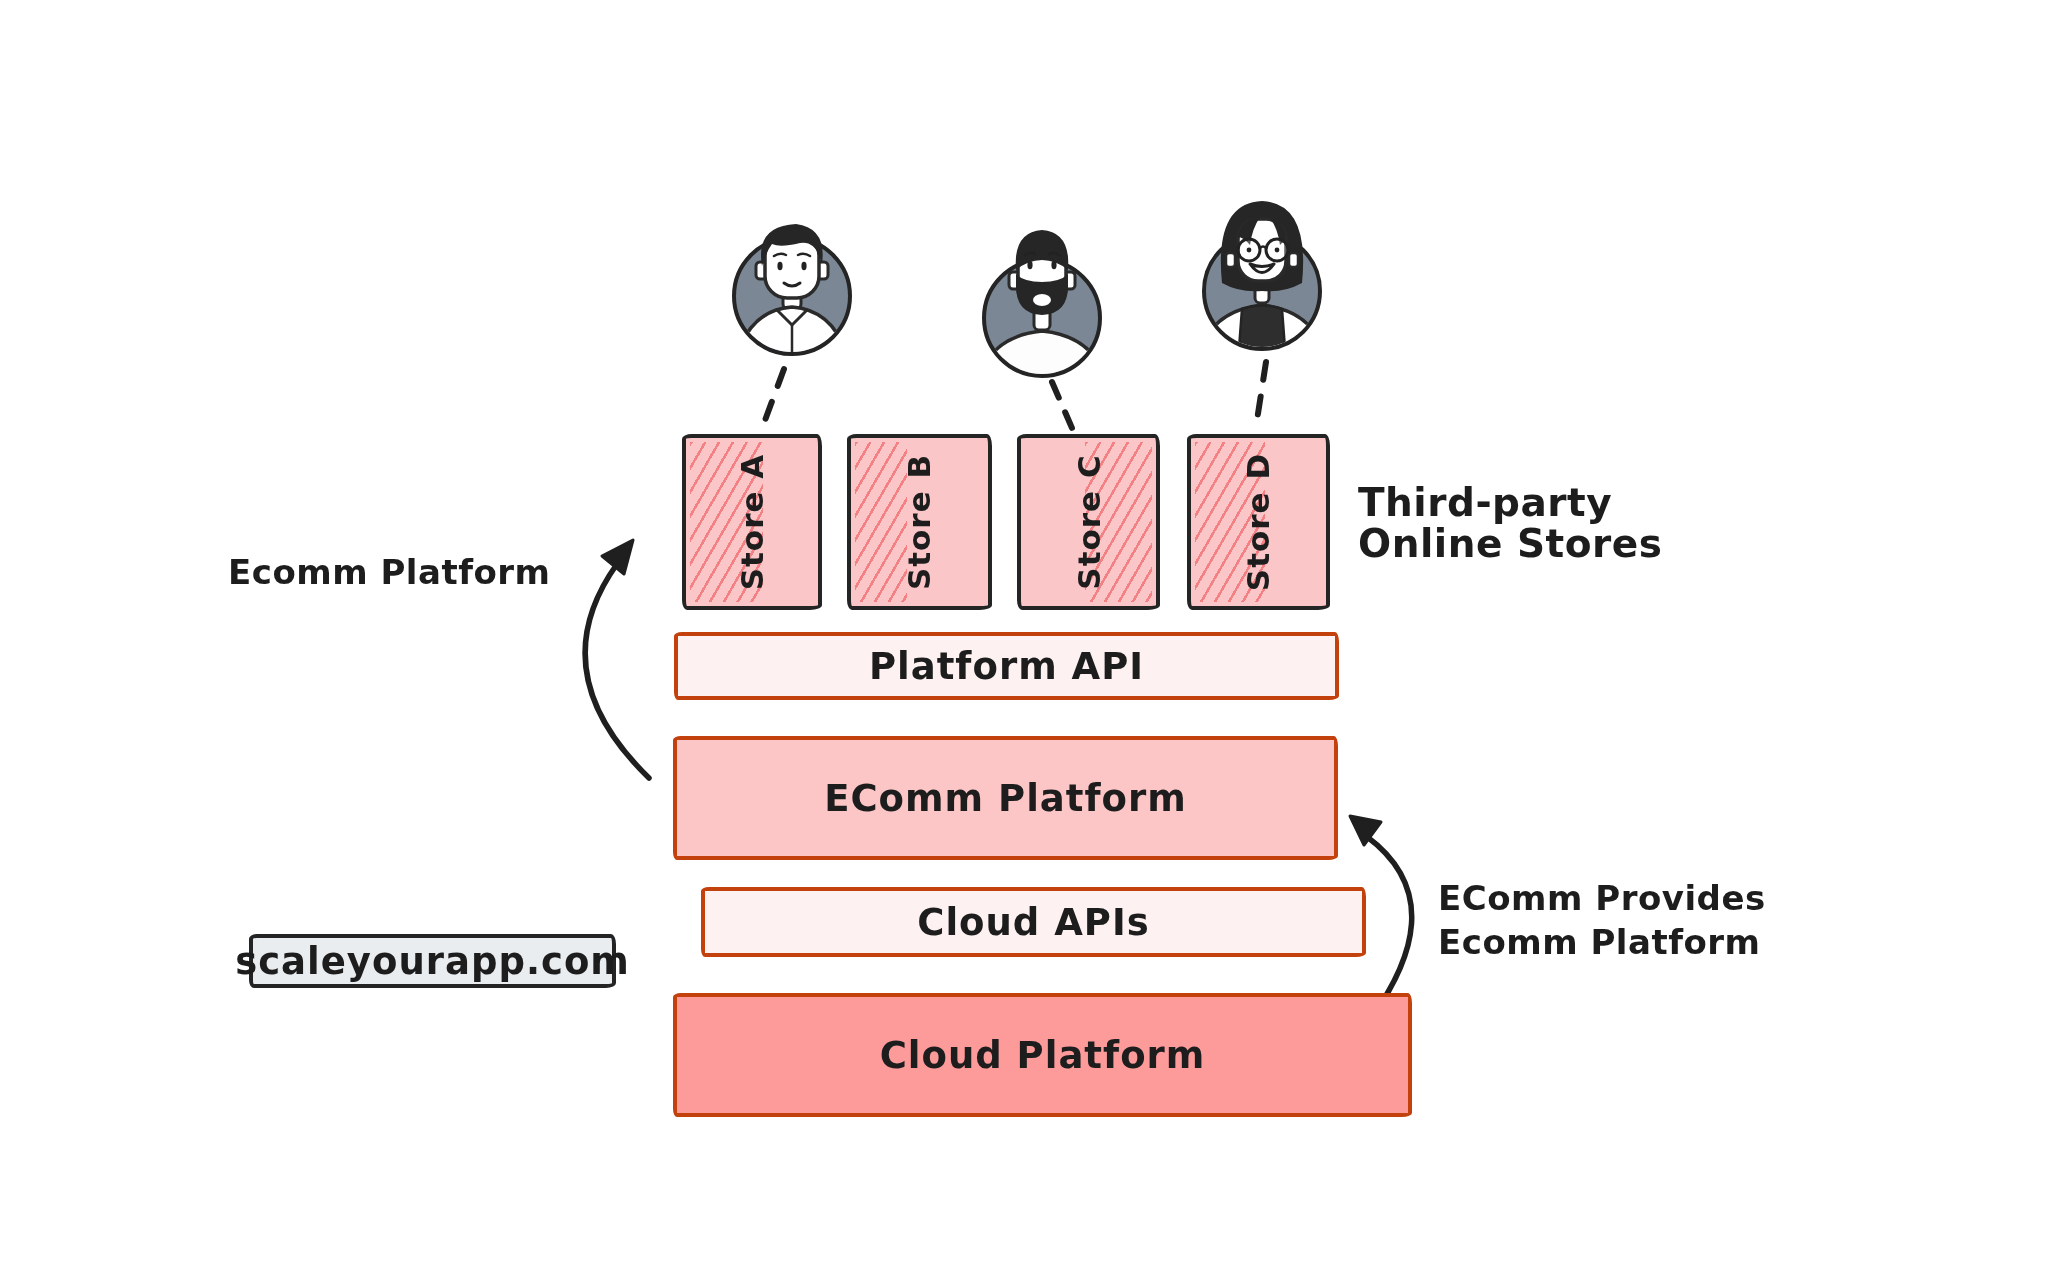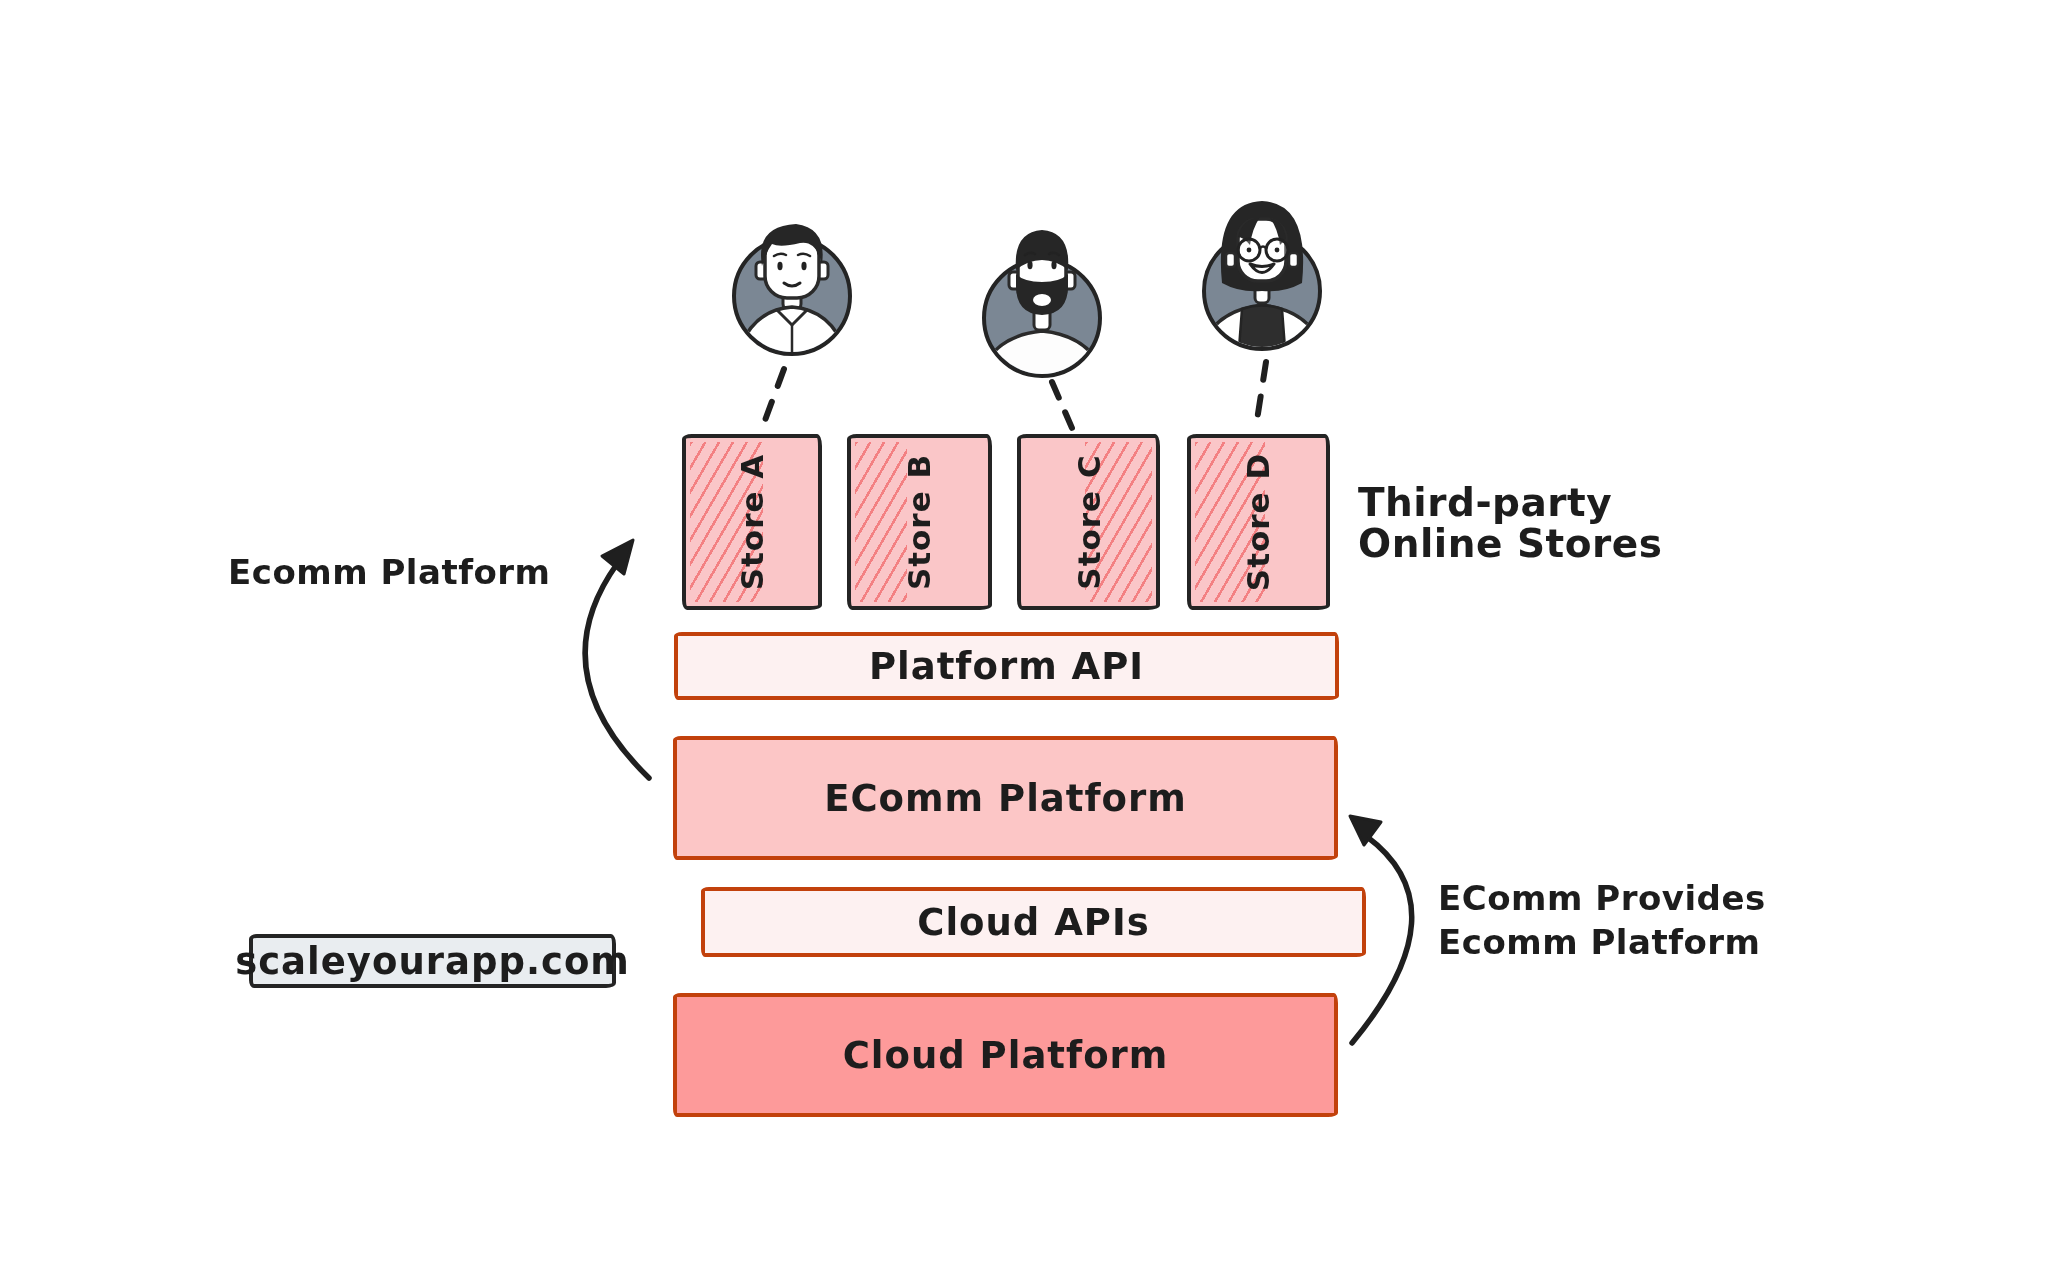--- a/index.html
+++ b/index.html
@@ -167,21 +167,21 @@
 
   <div class="layer fill-light" style="left:674px;top:632px;width:665px;height:68px;">
     <span>Platform API</span>
   </div>
   <div class="layer fill-pink" style="left:673px;top:736px;width:665px;height:124px;">
     <span>EComm Platform</span>
   </div>
   <div class="layer fill-light" style="left:673px;top:887px;width:665px;height:70px;margin-left:28px;">
     <span>Cloud APIs</span>
   </div>
-  <div class="layer fill-red" style="left:673px;top:993px;width:665px;height:124px;">
+  <div class="layer fill-red" style="left:673px;top:993px;width:739px;height:124px;">
     <span>Cloud Platform</span>
   </div>
 
   <div class="note" style="left:228px;top:550px;">
     <div>Ecomm Platform</div>
   </div>
 
   <div class="note" style="left:1438px;top:876px;">
     <div>EComm Provides</div>
     <div>Ecomm Platform</div>

